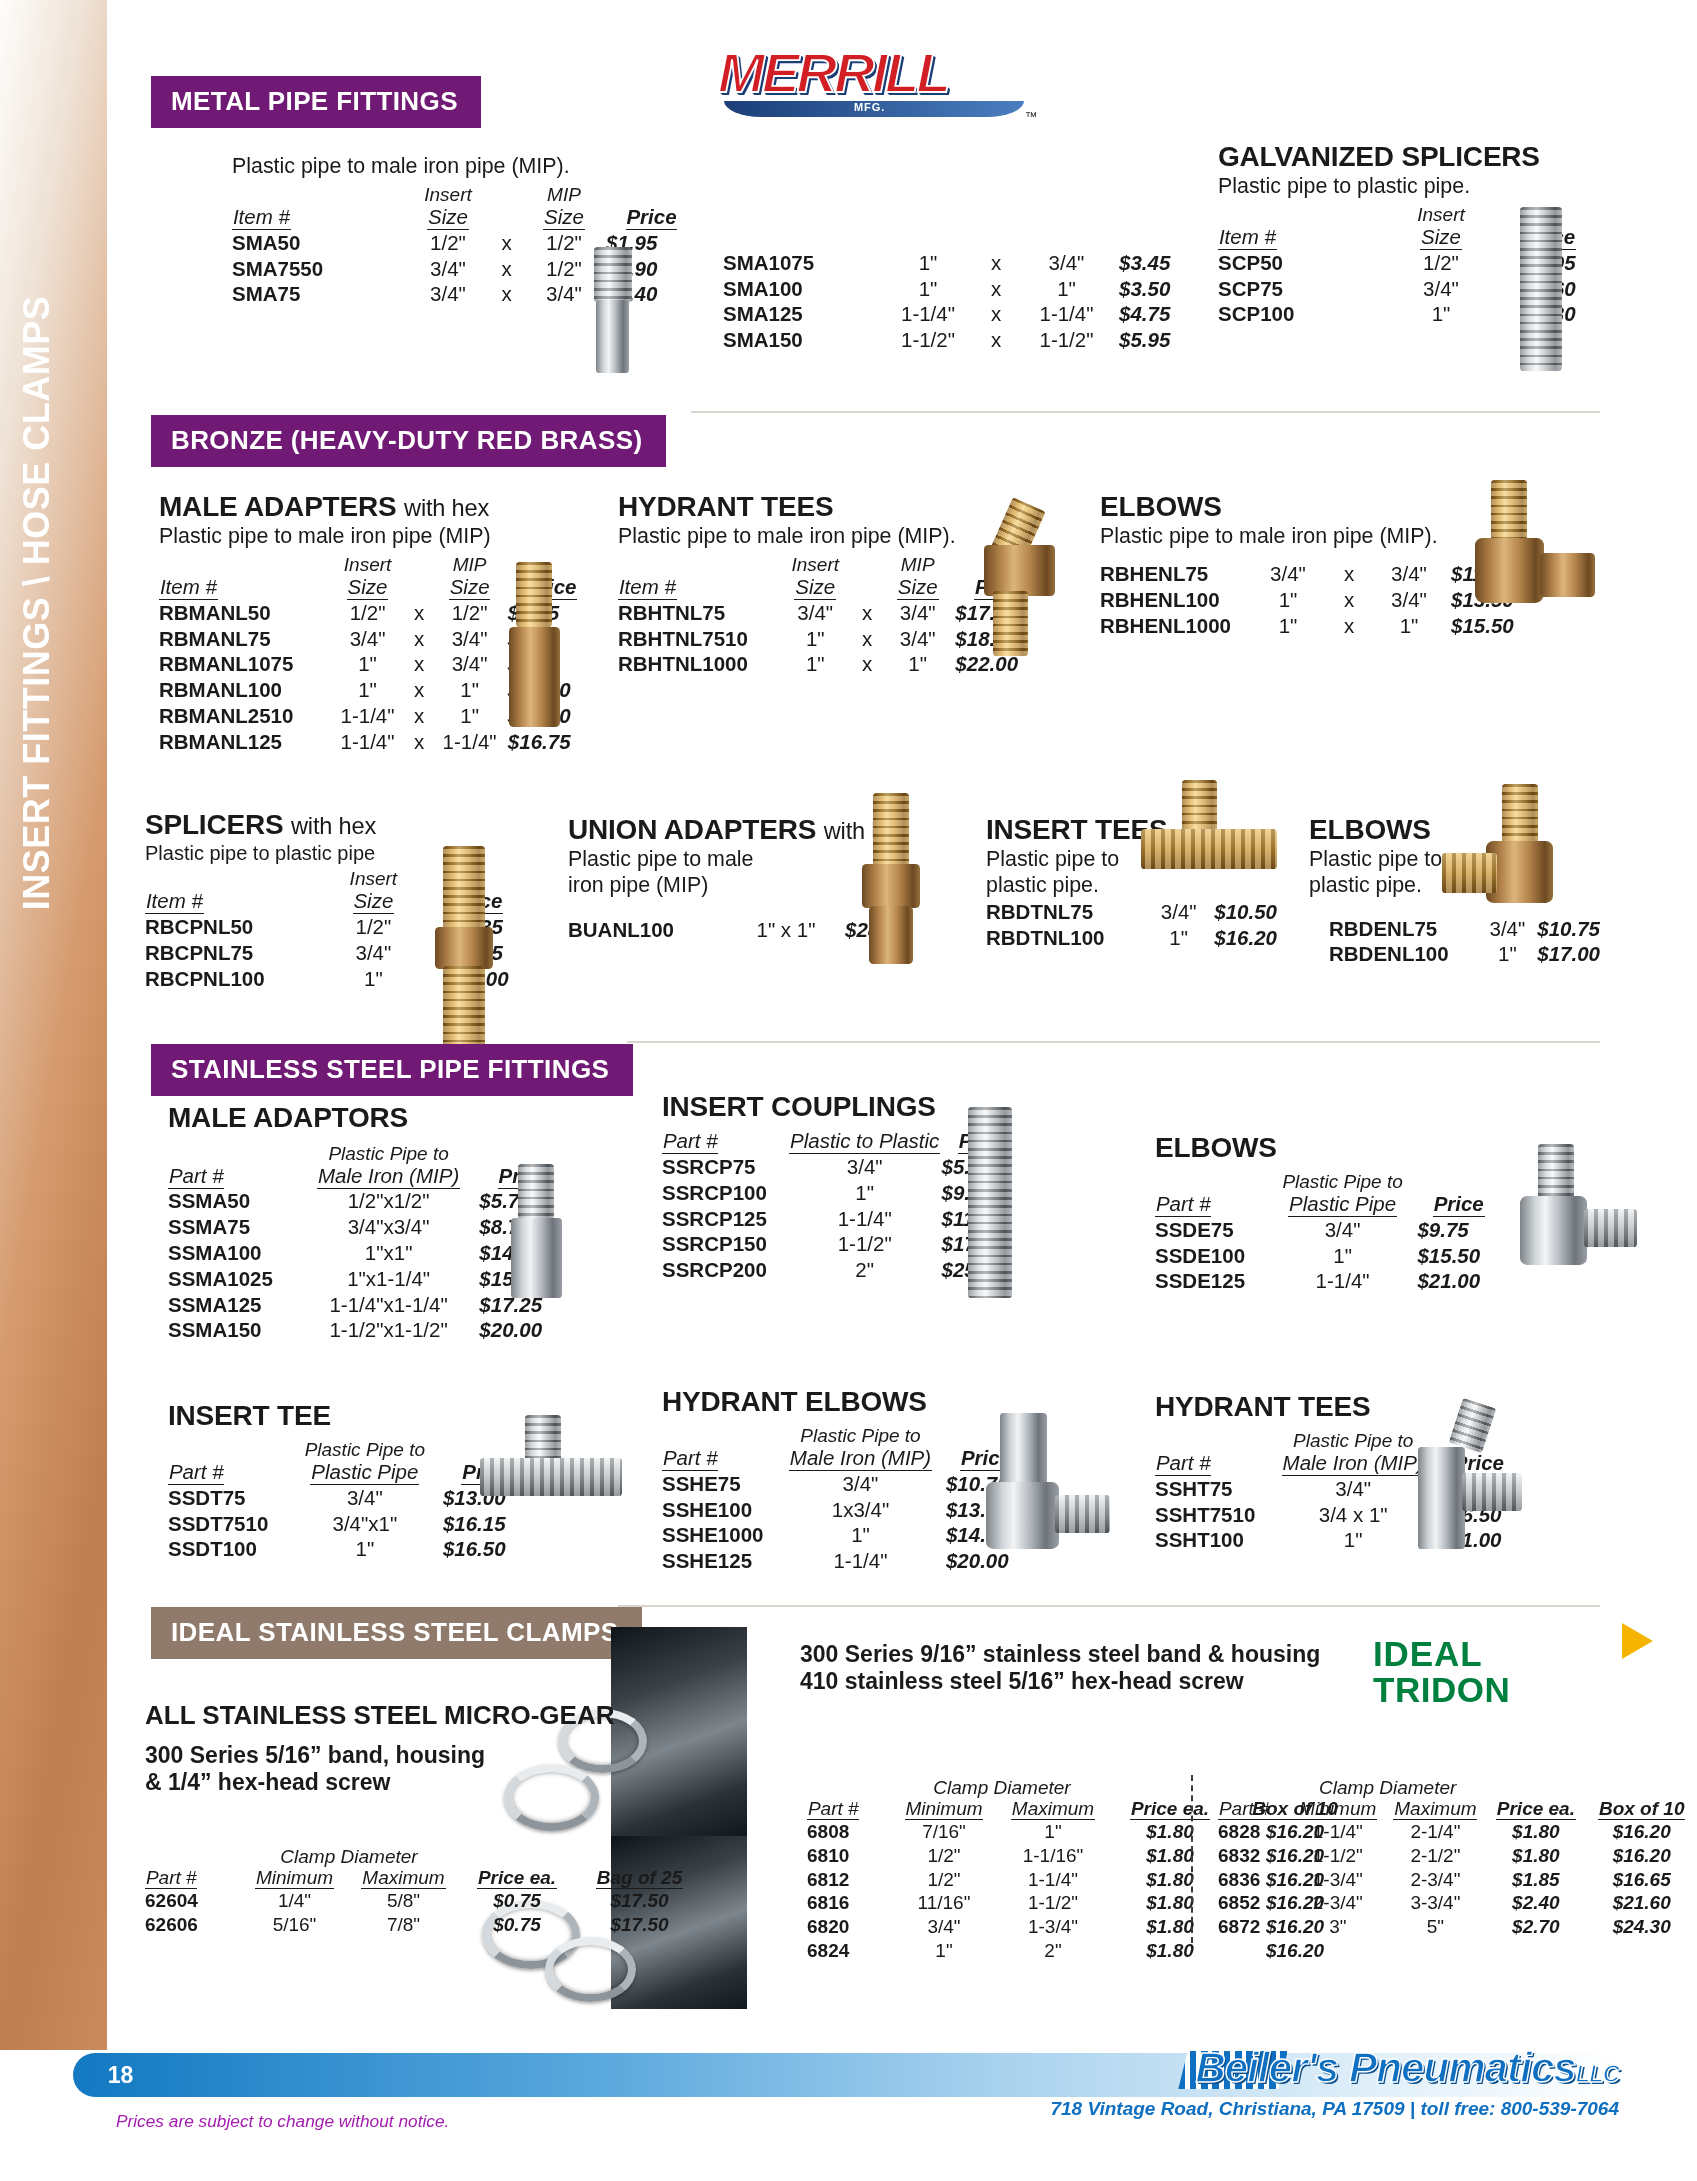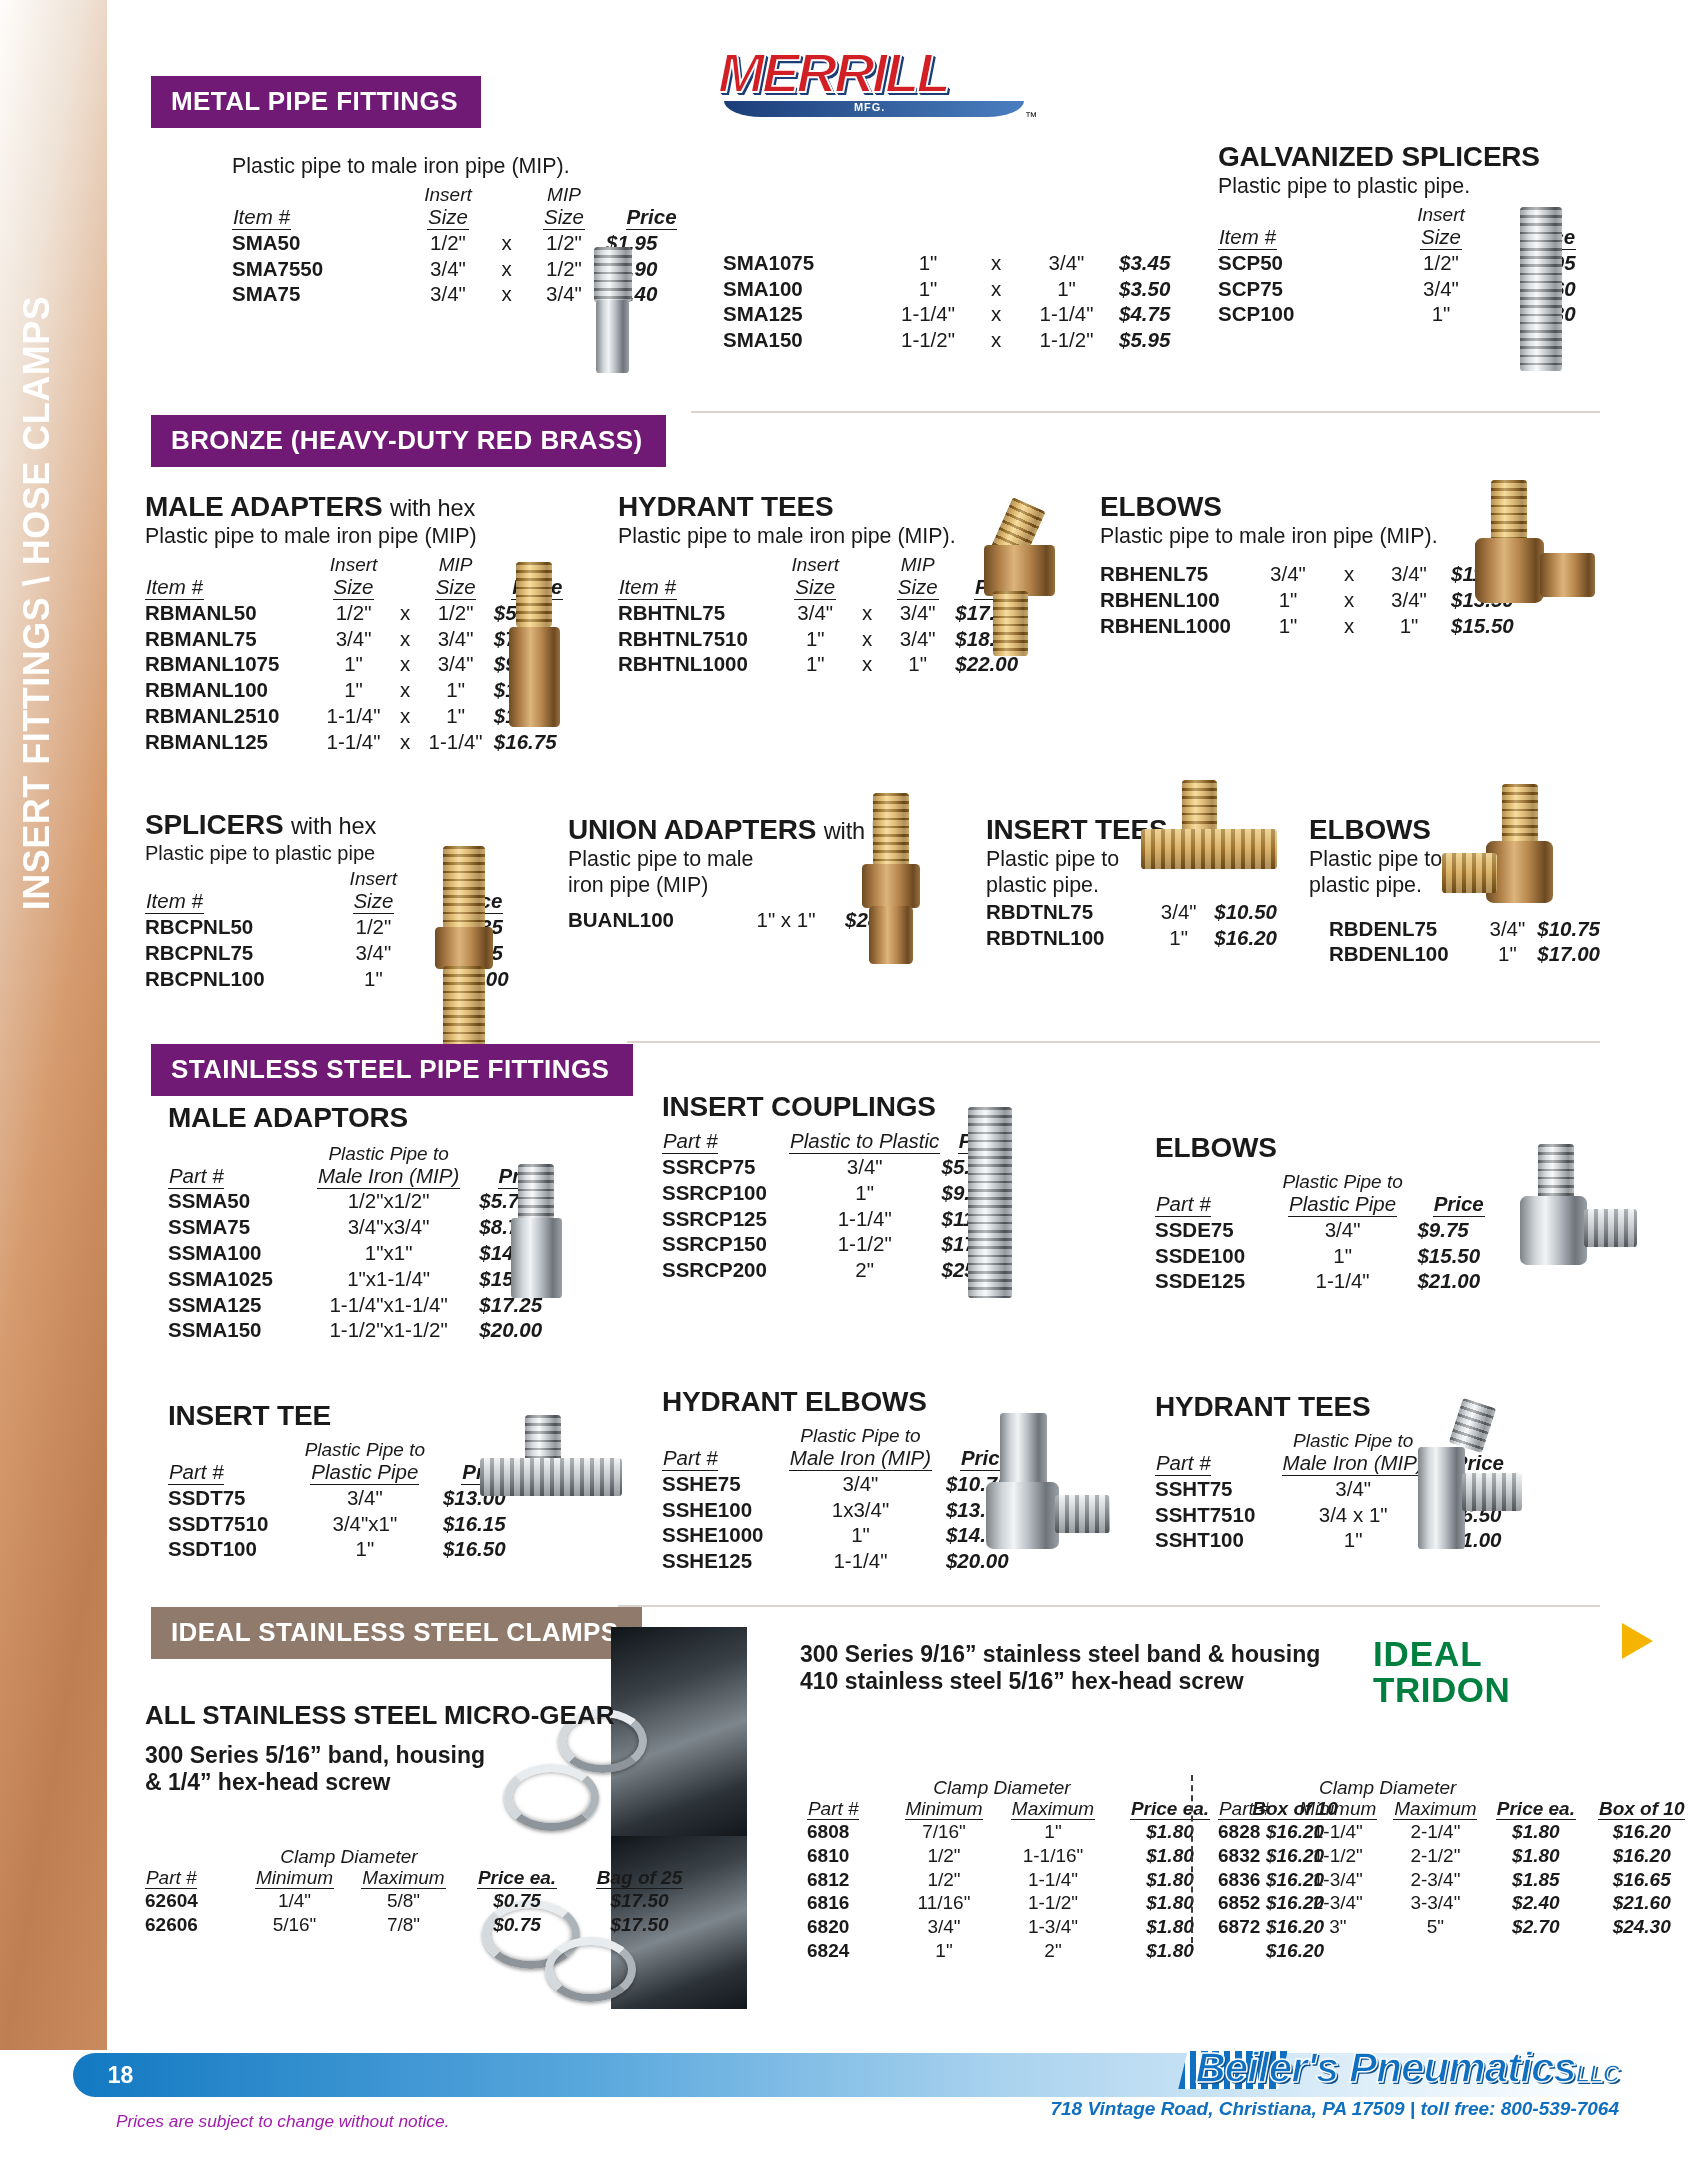--- a/index.html
+++ b/index.html
@@ -266,21 +266,21 @@
     </table>
 </div>
 <div class="photo metal-rib" style="left:1520px;top:207px;width:42px;height:164px;"></div>
 
 <div class="rule" style="left:691px;top:411px;width:909px;"></div>
 
 <div style="position:absolute;left:151px;top:415px;">
   <span class="sec-banner">BRONZE (HEAVY-DUTY RED BRASS)</span>
 </div>
 
-<div style="position:absolute;left:145px;top:491px;width:436px;">
+<div style="position:absolute;left:159px;top:491px;width:436px;">
   <h2 class="prod"><span>MALE ADAPTERS</span> <span class="lite">with hex</span></h2>
   <div class="desc">Plastic pipe to male iron pipe (MIP)</div>
   <table class="pt" style="margin-top:5.5px;">
     <tbody>
         <tr class="hd">
       <td style="width:175px;"></td>
       <td class="ctr supt" style="width:82px;">Insert</td>
       <td style="width:27px;"></td>
       <td class="ctr supt" style="width:80px;">MIP</td>
       <td></td>
@@ -454,21 +454,21 @@
     </table>
 </div>
 <div class="photo brass-rib" style="left:443px;top:846px;width:42px;height:84px;"></div>
 <div class="photo bronze-body" style="left:435px;top:927px;width:58px;height:42px;"></div>
 <div class="photo brass-rib" style="left:443px;top:966px;width:42px;height:84px;"></div>
 
 <div style="position:absolute;left:568px;top:814px;width:382px;">
   <h2 class="prod"><span>UNION ADAPTERS</span> <span class="lite">with hex</span></h2>
   <div class="desc">Plastic pipe to male</div>
   <div class="desc">iron pipe (MIP)</div>
-  <table class="pt" style="margin-top:9px;">
+  <table class="pt" style="margin-top:19px;">
     <tbody>
         <tr>
       <td class="pn" style="width:159px;">BUANL100</td>
       <td class="ctr" style="width:118px;">1" x 1"</td>
       <td class="pr">$28.95</td>
     </tr>
   </tbody>
     </table>
 </div>
 <div class="photo brass-rib" style="left:873px;top:793px;width:36px;height:73px;"></div>

